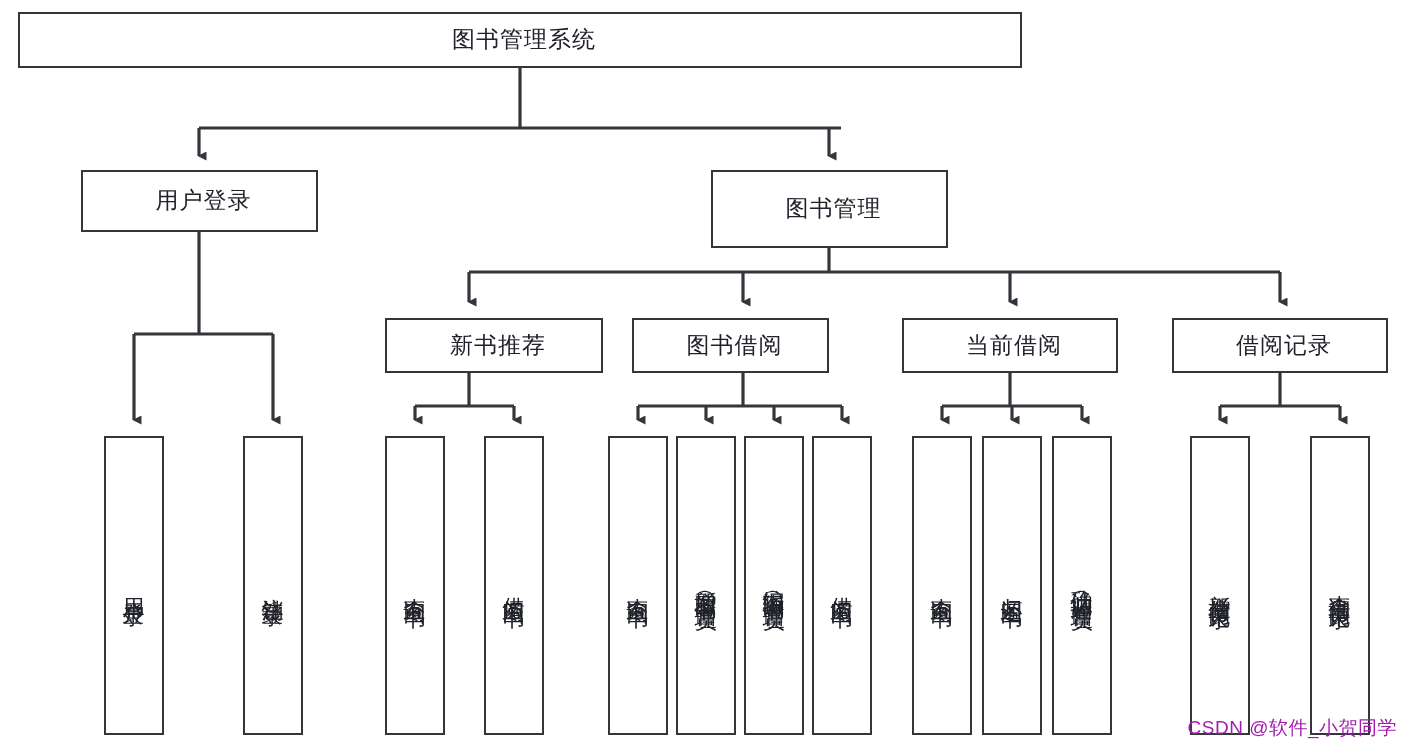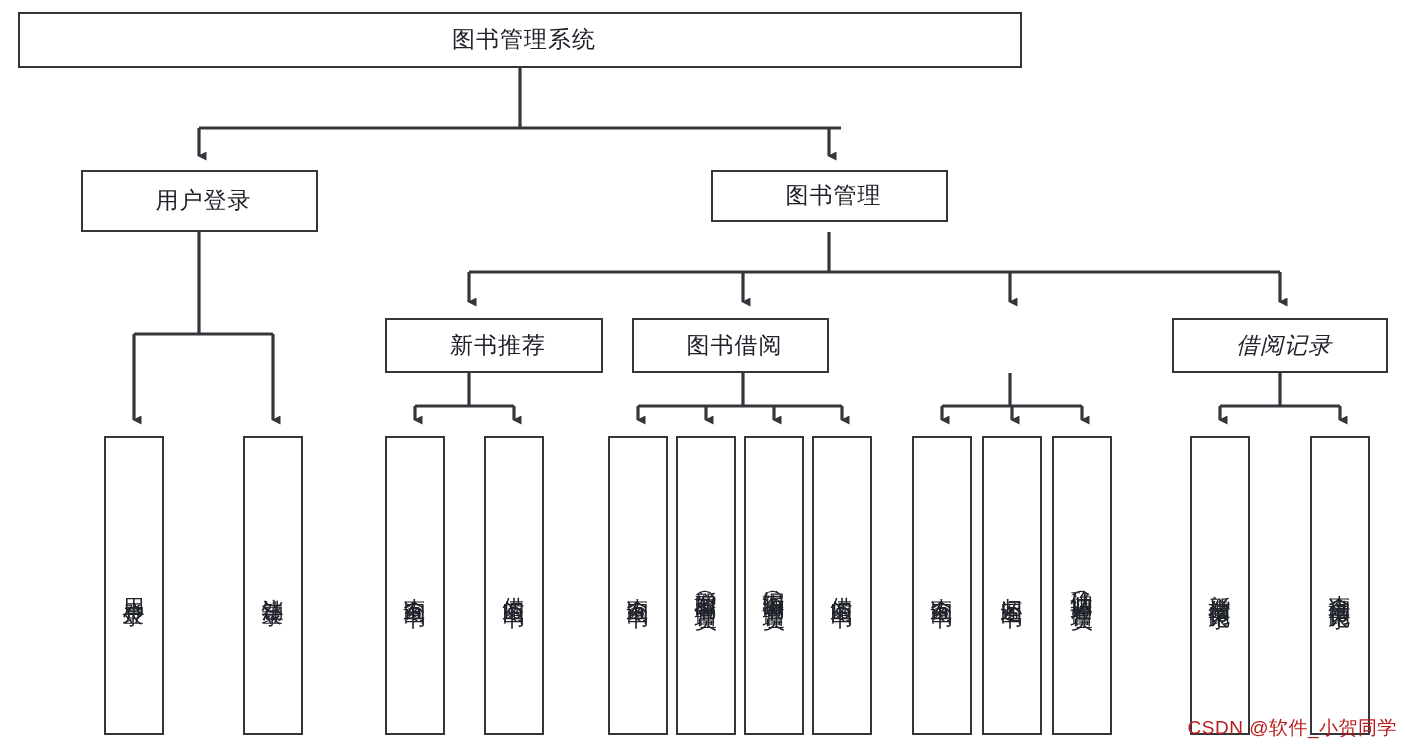--- a/index.html
+++ b/index.html
@@ -55,21 +55,21 @@
   .node.vert span {
     writing-mode: vertical-rl;
     text-orientation: upright;
     display: block;
   }
   #watermark {
     position: absolute;
     right: 8px;
     bottom: 6px;
     font-size: 19px;
-    color: #b91c1c;
+    color: #a21caf;
     letter-spacing: 0.5px;
     white-space: nowrap;
     pointer-events: none;
   }
 </style>
 </head>
 <body>
 
 <div id="canvas">
 
@@ -123,31 +123,34 @@
     </g>
   </svg>
 
   <div class="node horiz" style="left:18px; top:12px; width:1004px; height:56px;">
     <span>图书管理系统</span>
   </div>
 
   <div class="node horiz" style="left:81px; top:170px; width:237px; height:62px;">
     <span>用户登录</span>
   </div>
-  <div class="node horiz" style="left:711px; top:170px; width:237px; height:52px;">
+  <div class="node horiz" style="left:711px; top:170px; width:237px; height:78px;">
     <span>图书管理</span>
   </div>
 
   <div class="node horiz" style="left:360px; top:318px; width:218px; height:55px;margin-left:25px;">
     <span>新书推荐</span>
   </div>
   <div class="node horiz" style="left:632px; top:318px; width:197px; height:55px;">
     <span>图书借阅</span>
   </div>
-  <div class="node horiz" style="left:1172px; top:318px; width:216px; height:55px;font-style:italic;">
+  <div class="node horiz" style="left:902px; top:318px; width:216px; height:55px;">
+    <span>当前借阅</span>
+  </div>
+  <div class="node horiz" style="left:1172px; top:318px; width:216px; height:55px;">
     <span>借阅记录</span>
   </div>
 
   <div class="node vert" style="left:104px; top:436px; width:60px; height:299px;">
     <span>用户登录</span>
   </div>
   <div class="node vert" style="left:243px; top:436px; width:60px; height:299px;">
     <span>注销登录</span>
   </div>
 

